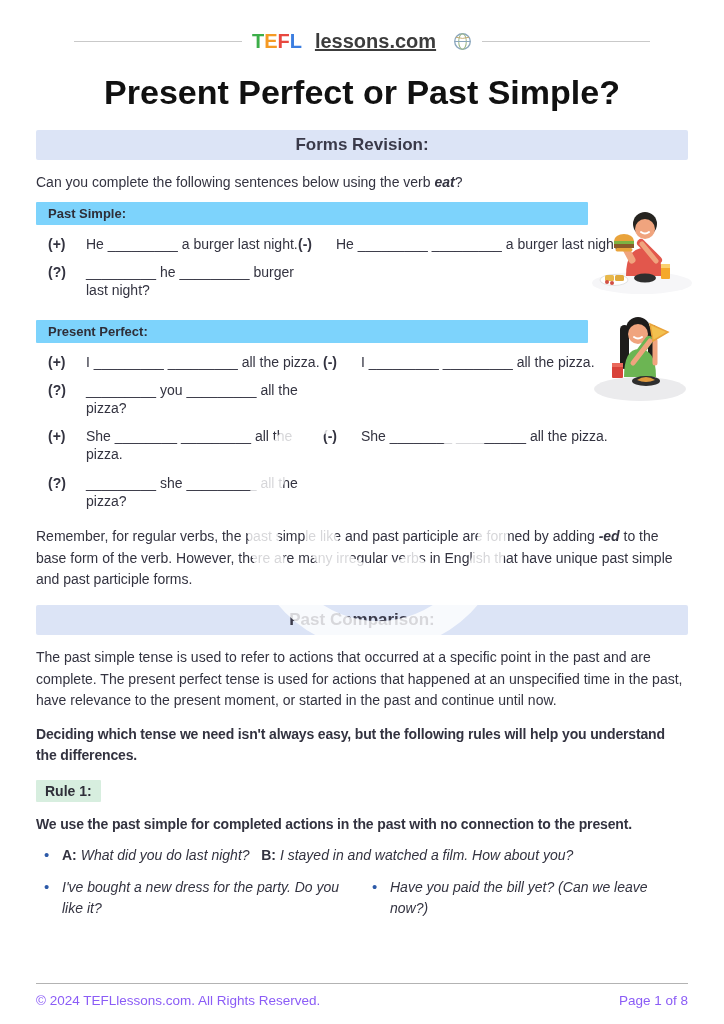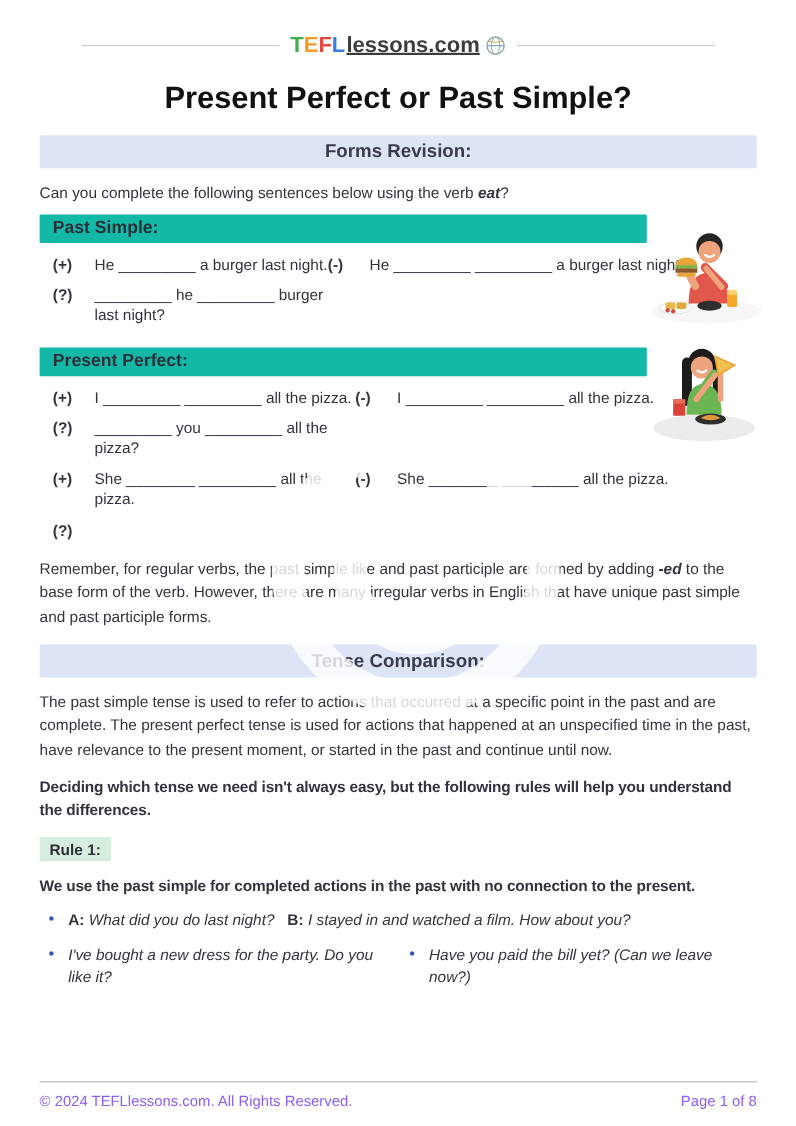--- a/index.html
+++ b/index.html
@@ -7,37 +7,37 @@
   .page {
     position:relative; width:724px; height:1024px; margin:0 auto;
     background:#ffffff; overflow:hidden;
     font-family:"Liberation Sans", sans-serif; color:#333340;
   }
   .content { padding:0 36px; }
 
   
   .logo-row { display:flex; align-items:center; gap:10px; margin:30px 74px 0 74px; }
   .logo-line { flex:1; height:1px; background:#c9c9c9; }
-  .logo { display:flex; align-items:center; gap:5px; font-size:20px; font-weight:bold; white-space:nowrap; }
+  .logo { display:flex; align-items:center; gap:17px; font-size:20px; font-weight:bold; white-space:nowrap; }
   .tefl span { letter-spacing:0; }
   .tefl .c0{ color:#3cae49; } .tefl .c1{ color:#f59a23; } .tefl .c2{ color:#e8483f; } .tefl .c3{ color:#3b7de0; }
   .logo-rest { color:#3c3c3c; }
   .globe { width:19px; height:19px; display:inline-block; }
 
-  h1.title { text-align:center; font-size:28px; font-weight:bold; color:#111111; margin:20px 0 18px 0; }
+  h1.title { text-align:center; font-size:34px; font-weight:bold; color:#111111; margin:20px 0 18px 0; }
 
   .banner {
     background:#dce4f6; color:#3a3a4a; text-align:center;
     font-size:17px; font-weight:bold; padding:5px 0; border-radius:2px;
   }
   .intro { font-size:14px; margin:14px 0 12px 0; }
   .intro .verb { font-weight:bold; font-style:italic; }
 
   .sub-bar {
-    background:#14b8a6; font-size:16px; font-weight:bold; color:#2e2e38;
+    background:#7dd3fc; font-size:13px; font-weight:bold; color:#2e2e38;
     padding:4px 12px; width:552px; border-radius:1px;
   }
   .fill-row { display:flex; font-size:14px; padding-left:12px; margin-top:10px; line-height:1.3; }
   .fill-row .sign { width:38px; font-weight:bold; flex:none; }
   .fill-row .ltext { flex:none; }
   .ps .ltext  { width:212px; }
   .pp .ltext  { width:237px; }
   .fill-row .rsign { width:38px; font-weight:bold; flex:none; }
   .fill-row .rtext { flex:1; }
 
@@ -129,25 +129,26 @@
       <span class="ltext">_________ you  _________ all the pizza?</span>
     </div>
     <div class="fill-row pp">
       <span class="sign">(+)</span>
       <span class="ltext">She ________  _________ all the pizza.</span>
       <span class="rsign">(-)</span>
       <span class="rtext">She ________  _________ all the pizza.</span>
     </div>
     <div class="fill-row pp">
       <span class="sign">(?)</span>
+      <span class="ltext">_________ she  _________ all the pizza?</span>
     </div>
 
     <p class="para"><span>Remember, for regular verbs, the past simple like and past participle are formed by adding </span><span class="bi">-ed</span><span> to the base form of the verb. However, there are many irregular verbs in English that have unique past simple and past participle forms.</span></p>
 
-    <div class="banner" style="margin-top:14px;">Tense Comparison:</div>
+    <div class="banner" style="margin-top:14px;">Past Comparison:</div>
 
     <p class="para" style="margin-top:12px;">The past simple tense is used to refer to actions that occurred at a specific point in the past and are complete. The present perfect tense is used for actions that happened at an unspecified time in the past, have relevance to the present moment, or started in the past and continue until now.</p>
     <p class="bold-line">Deciding which tense we need isn't always easy, but the following rules will help you understand the differences.</p>
 
     <div><span class="rule-chip">Rule 1:</span></div>
 
     <p class="bold-line">We use the past simple for completed actions in the past with no connection to the present.</p>
 
 
     <ul class="blist">

